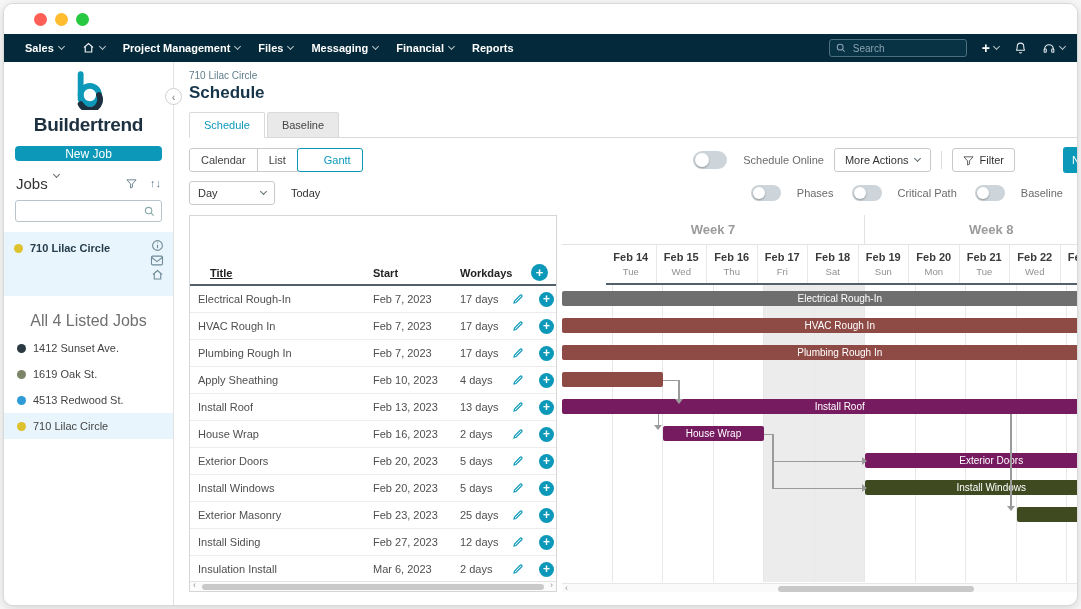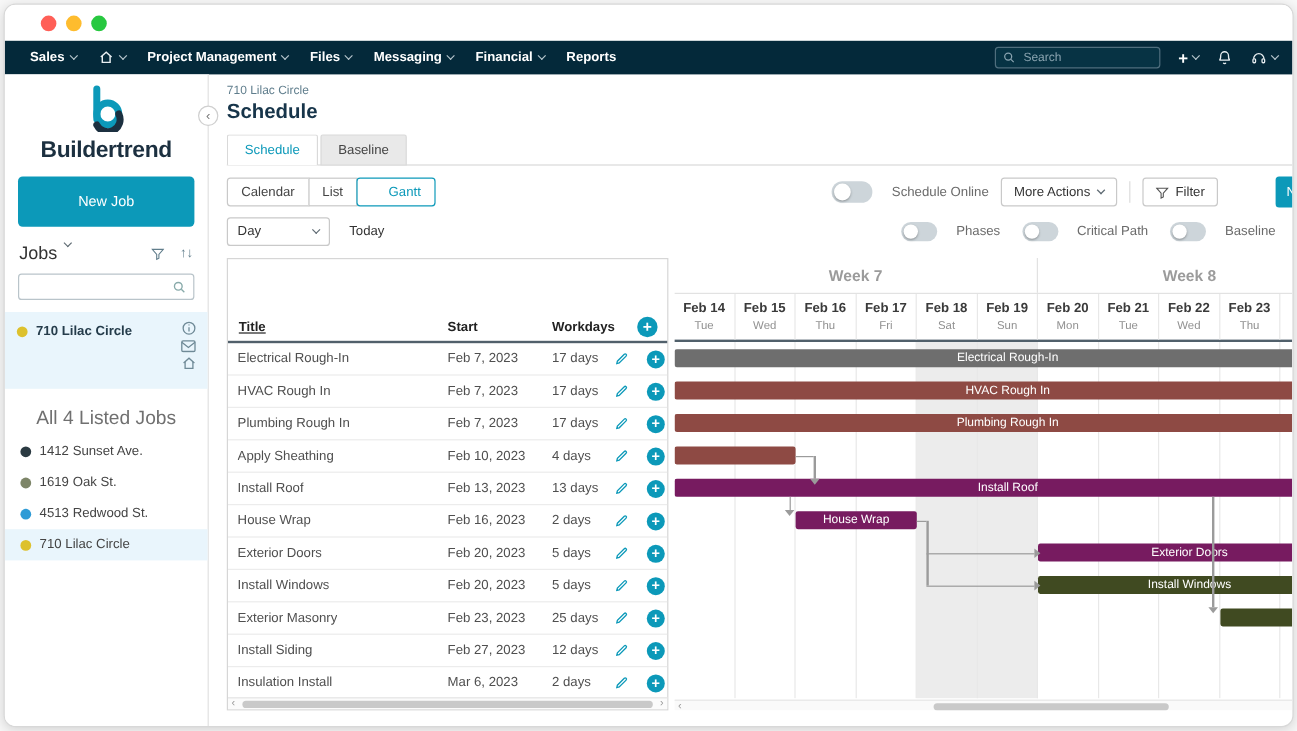--- a/index.html
+++ b/index.html
@@ -21,21 +21,21 @@
   .nav-search input::placeholder{color:#8aa4b0;}
   .nav-plus{font-size:14px;font-weight:bold;display:flex;align-items:center;gap:4px;}
   .nav-ico{display:flex;align-items:center;gap:4px;color:#e8eef1;}
   
   .body-row{flex:1;display:flex;min-height:0;}
   .sidebar{width:170px;border-right:1px solid #e2e2e2;position:relative;flex-shrink:0;background:#fff;}
   .collapse-btn{position:absolute;right:-9px;top:26px;width:17px;height:17px;border-radius:50%;background:#fff;
     border:1px solid #cfcfcf;display:flex;align-items:center;justify-content:center;font-size:11px;color:#777;z-index:9;cursor:pointer;}
   .logo-wrap{text-align:center;padding-top:8px;}
   .brand{font-size:19px;font-weight:bold;color:#1c3040;letter-spacing:-.3px;margin-top:0;}
-  .new-job{margin:10px 11px 0;height:42px;background:#0c99b9;color:#fff;font-size:12px;border-radius:4px;
+  .new-job{margin:10px 11px 0;height:15px;background:#0c99b9;color:#fff;font-size:12px;border-radius:4px;
     display:flex;align-items:center;justify-content:center;cursor:pointer;}
   .jobs-row{display:flex;align-items:center;padding:0 12px;margin-top:10px;height:24px;}
   .jobs-label{font-size:15px;color:#333;display:flex;gap:6px;cursor:pointer;}
   .jobs-icons{margin-left:auto;display:flex;gap:13px;align-items:center;color:#607d8b;}
   .sort-glyph{font-size:11px;color:#607d8b;cursor:pointer;}
   .sb-search{margin:5px 11px 0;height:22px;border:1px solid #b9c4ca;border-radius:3px;display:flex;align-items:center;padding:0 6px;gap:4px;color:#8aa;}
   .sb-search input{flex:1;border:none;outline:none;font-size:11px;min-width:0;}
   .job-card{margin-top:10px;background:#e9f5fc;padding:10px;position:relative;height:64px;cursor:pointer;}
   .job-card-name{display:flex;align-items:center;gap:7px;font-size:11px;font-weight:bold;color:#253c4b;}
   .card-icons{position:absolute;right:9px;top:7px;display:flex;flex-direction:column;gap:3px;color:#6f8a97;align-items:center;}
@@ -74,42 +74,42 @@
   .day-select{width:86px;height:24px;border:1px solid #c9c9c9;border-radius:3px;font-size:11px;color:#333;
     display:flex;align-items:center;justify-content:space-between;padding:0 8px;cursor:pointer;background:#fff;}
   .today{font-size:11px;color:#333;margin-left:16px;cursor:pointer;}
   .ctrl-right{margin-left:auto;display:flex;gap:18px;align-items:center;}
   .tgroup{display:flex;align-items:center;gap:16px;}
   
   .gantt{display:flex;margin-top:10px;height:377px;gap:5px;}
   .gtable{width:368px;flex-shrink:0;border:1px solid #d6d6d6;position:relative;background:#fff;}
   .gt-spacer{height:44px;}
   .gt-header{height:26px;position:relative;border-bottom:2px solid #51606b;font-size:11px;font-weight:bold;color:#222;}
-  .h-title{position:absolute;left:9px;top:7px;text-decoration:underline;}
+  .h-title{position:absolute;left:20px;top:7px;text-decoration:underline;}
   .h-start{position:absolute;left:183px;top:7px;}
   .h-days{position:absolute;left:270px;top:7px;}
   .h-add{position:absolute;right:8px;top:4px;}
   .plus-circle{width:15px;height:15px;border-radius:50%;background:#0c99b9;color:#fff;font-size:12px;line-height:15px;
     text-align:center;display:inline-block;font-weight:bold;cursor:pointer;}
   .plus-circle.lg{width:17px;height:17px;line-height:17px;font-size:13px;}
   .trow{height:27px;border-bottom:1px solid #ececec;position:relative;font-size:11px;color:#4f4f4f;}
   .c-title{position:absolute;left:8px;top:7px;max-width:168px;white-space:nowrap;overflow:hidden;}
   .c-start{position:absolute;left:183px;top:7px;}
   .c-days{position:absolute;left:270px;top:7px;}
   .c-edit{position:absolute;left:322px;top:7px;cursor:pointer;display:flex;}
   .c-add{position:absolute;left:349px;top:6px;}
   .gt-scroll{position:absolute;bottom:0;left:0;right:0;height:10px;border-top:1px solid #e4e4e4;background:#fbfbfb;}
   .scroll-thumb{position:absolute;top:2px;height:6px;border-radius:3px;background:#c9c9c9;cursor:pointer;}
   .scroll-arrow{position:absolute;top:-2px;font-size:9px;color:#999;cursor:pointer;}
   .gchart{flex:1;position:relative;overflow:hidden;background:#fff;}
   .week-row{display:flex;height:30px;border-bottom:1px solid #e2e2e2;}
   .week-cell{display:flex;align-items:center;justify-content:center;font-size:13px;font-weight:bold;color:#9b9b9b;
     border-right:1px solid #e2e2e2;flex-shrink:0;}
   .week-cell:last-child{flex:1 0 auto;border-right:none;}
-  .day-row{display:flex;height:40px;border-bottom:2px solid #51606b;}
+  .day-row{display:flex;height:40px;border-bottom:2px solid #51606b;margin-left:44px;}
   .day-cell{width:50.5px;flex-shrink:0;text-align:center;padding-top:6px;border-right:1px solid #e8e8e8;}
   .day-cell.fill{flex:1;border-right:none;}
   .d-date{font-size:11px;font-weight:bold;color:#3a3a3a;}
   .d-dow{font-size:9.5px;color:#909090;margin-top:3px;}
   .chart-body{position:relative;height:297px;overflow:hidden;}
   .gcol{position:absolute;top:0;bottom:0;border-right:1px solid #e8e8e8;}
   .gcol.shade{background:#ececec;}
   .gbar{position:absolute;height:15px;border-radius:2px;color:#fff;font-size:10px;display:flex;align-items:center;
     justify-content:center;overflow:hidden;white-space:nowrap;cursor:pointer;padding:0 4px;}
   .cseg{position:absolute;background:#9b9b9b;z-index:3;}

